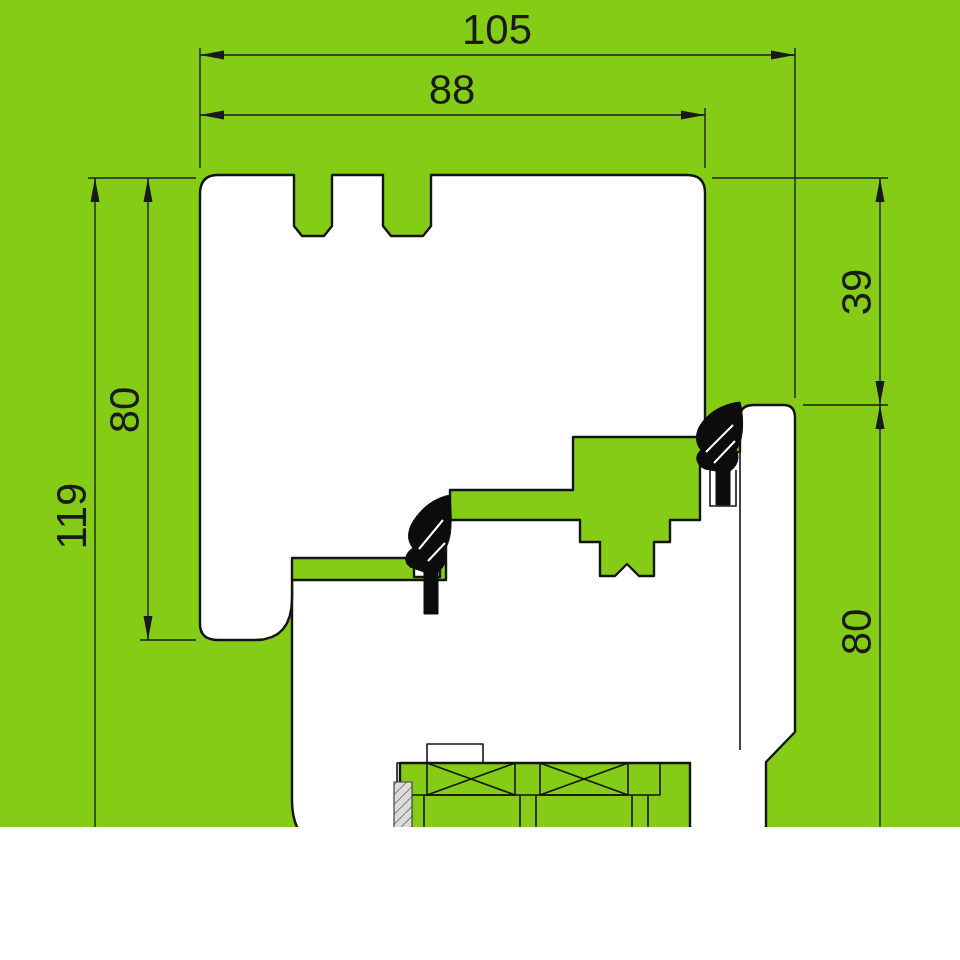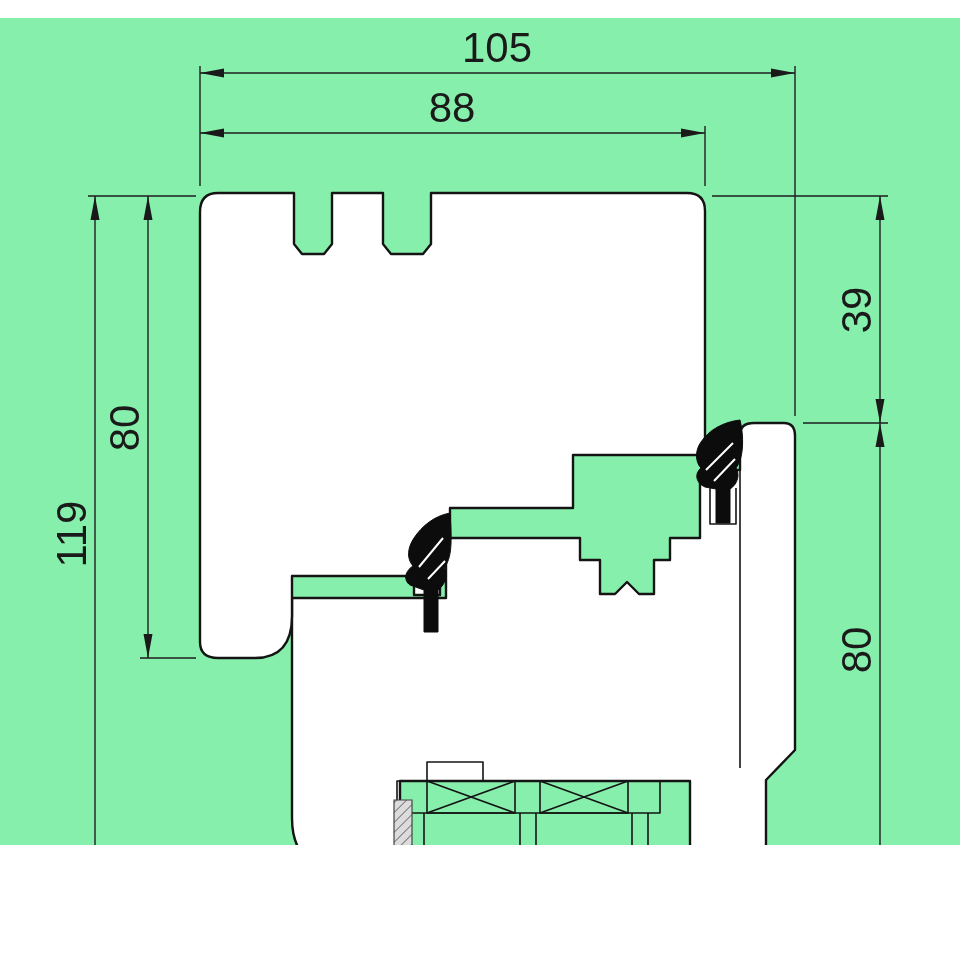--- a/index.html
+++ b/index.html
@@ -1,16 +1,16 @@
 <!DOCTYPE html>
 <html><head>
 <meta charset="utf-8">
 <style>
   html,body{margin:0;padding:0;background:#fff;}
-  .canvas{width:960px;height:827px;position:relative;background:#86efac;overflow:hidden;margin-top:18px;}
+  .canvas{width:960px;height:827px;position:relative;background:#84cc16;overflow:hidden;}
   svg{display:block;}
   text.dimtext{font-family:"Liberation Sans","DejaVu Sans",sans-serif;font-size:42px;fill:#1a1a1a;}
   .outline{fill:#ffffff;stroke:#141414;stroke-width:2.4;stroke-linejoin:round;stroke-linecap:round;}
   .detail{fill:none;stroke:#141414;stroke-width:1.6;stroke-linejoin:round;}
   .dimline{stroke:#1f1f1f;stroke-width:1.4;fill:none;}
   .arrow{fill:#1a1a1a;stroke:none;}
   .gasket{fill:#0c0c0c;stroke:#0c0c0c;stroke-width:1;stroke-linejoin:round;}
   .slit{stroke:#ffffff;stroke-width:2;fill:none;}
   .hatched{fill:url(#hatch);stroke:#444;stroke-width:1.2;}
   .centerline{stroke:#1a1a1a;stroke-width:1.2;fill:none;stroke-dasharray:16 5 3 5;}

